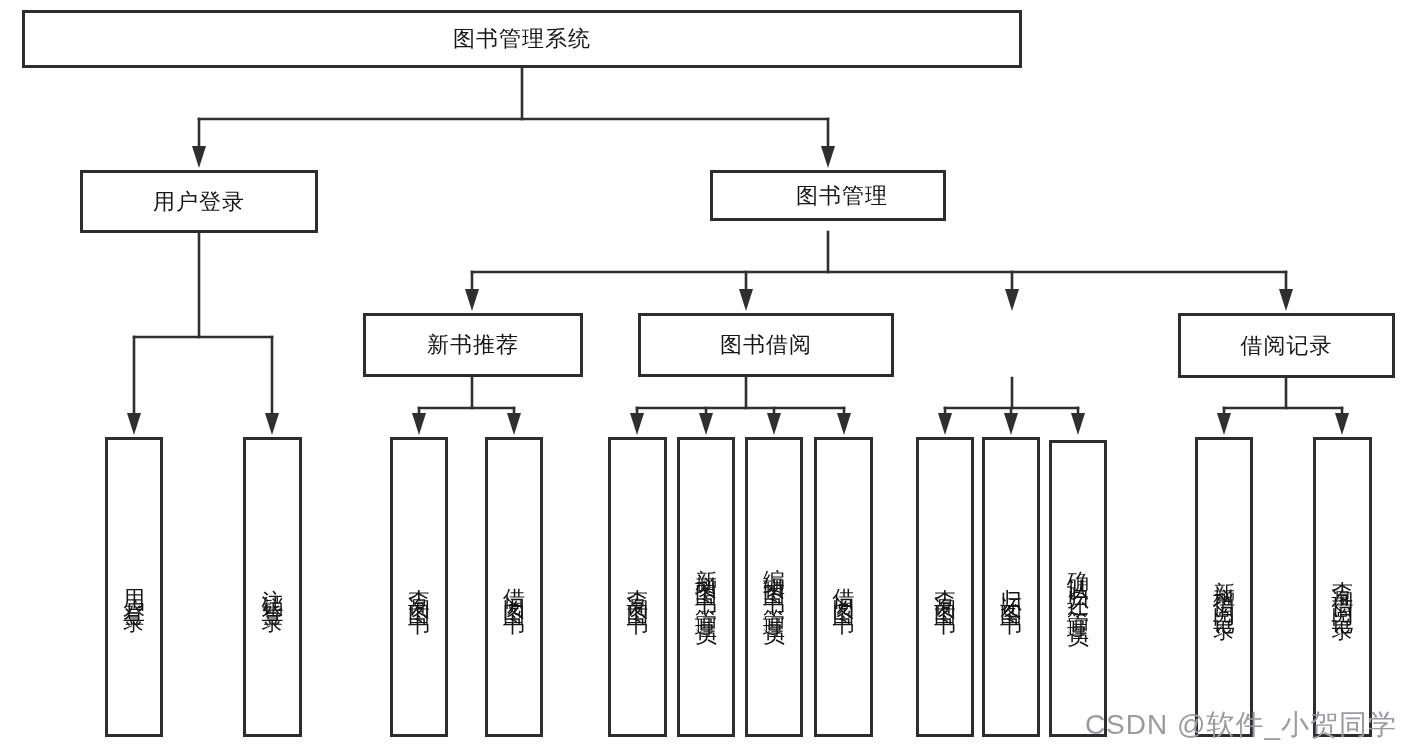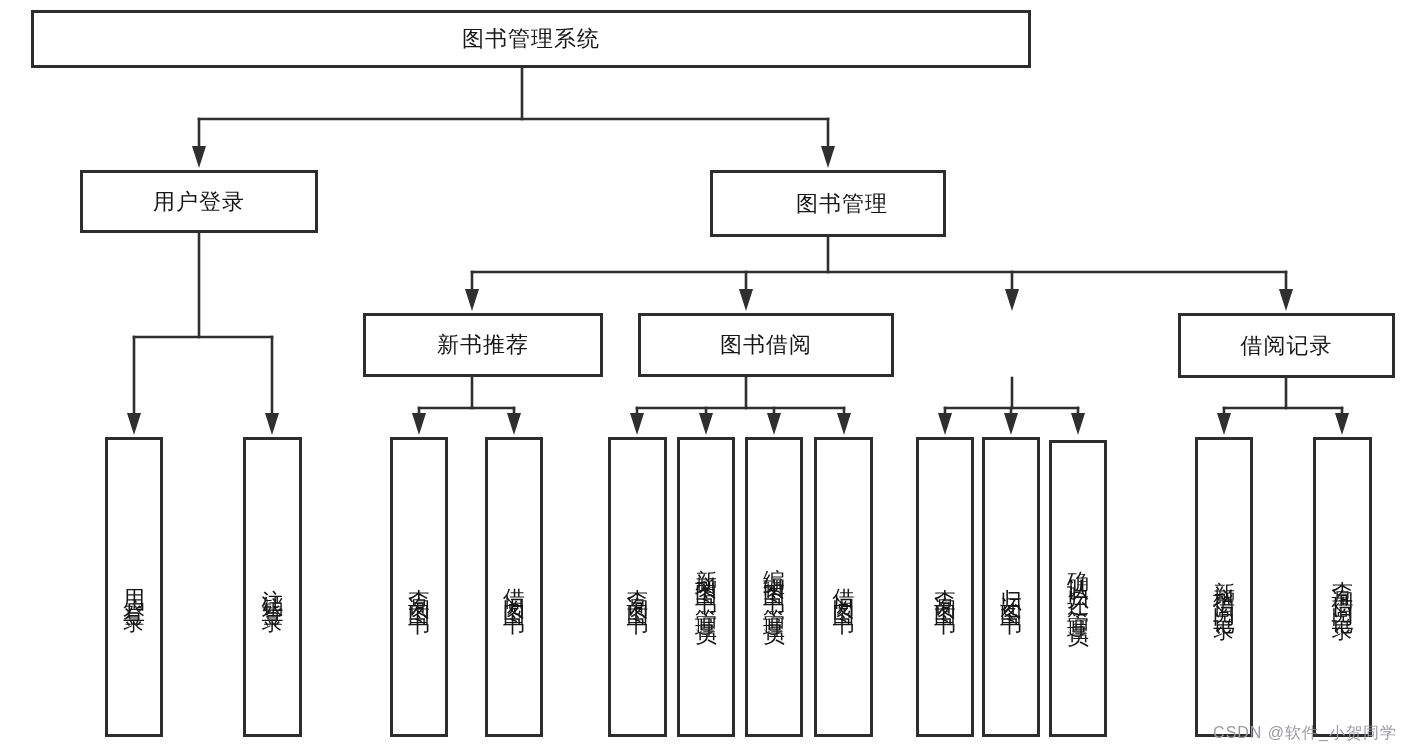--- a/index.html
+++ b/index.html
@@ -39,21 +39,21 @@
     font-size: 22px;
     letter-spacing: 8px;
     line-height: 1;
     color: #161616;
   }
   .watermark {
     position: absolute;
     right: 8px;
     bottom: 3px;
     z-index: 10;
-    font-size: 16px;
+    font-size: 28px;
     color: #9a9aa0;
     letter-spacing: 1px;
     white-space: nowrap;
   }
 </style>
 </head>
 <body>
 
 <div class="canvas">
 
@@ -119,26 +119,26 @@
       <polygon points="767,413 781,413 774,435"></polygon>
       <polygon points="837,413 851,413 844,435"></polygon>
       <polygon points="938,413 952,413 945,435"></polygon>
       <polygon points="1004,413 1018,413 1011,435"></polygon>
       <polygon points="1071,413 1085,413 1078,435"></polygon>
       <polygon points="1217,413 1231,413 1224,435"></polygon>
       <polygon points="1335,413 1349,413 1342,435"></polygon>
     </g>
   </svg>
 
-  <div class="node hbox" style="left:22px; top:10px; width:1000px; height:58px;margin-left:9px;">图书管理系统</div>
+  <div class="node hbox" style="left:22px; top:10px; width:1000px; height:58px;">图书管理系统</div>
 
   <div class="node hbox" style="left:80px; top:170px; width:238px; height:63px;">用户登录</div>
-  <div class="node hbox" style="left:710px; top:170px; width:236px; height:67px;padding-left:28px;">图书管理</div>
+  <div class="node hbox" style="left:710px; top:170px; width:236px; height:51px;padding-left:28px;">图书管理</div>
 
-  <div class="node hbox" style="left:363px; top:313px; width:240px; height:64px;">新书推荐</div>
+  <div class="node hbox" style="left:363px; top:313px; width:220px; height:64px;">新书推荐</div>
   <div class="node hbox" style="left:638px; top:313px; width:256px; height:64px;">图书借阅</div>
   <div class="node hbox" style="left:1178px; top:313px; width:217px; height:65px;">借阅记录</div>
 
   <div class="node vbox" style="left:105px; top:437px; width:58px; height:300px;">
     <span class="vtext">用户登录</span>
   </div>
   <div class="node vbox" style="left:243px; top:437px; width:59px; height:300px;">
     <span class="vtext">注销登录</span>
   </div>
 

